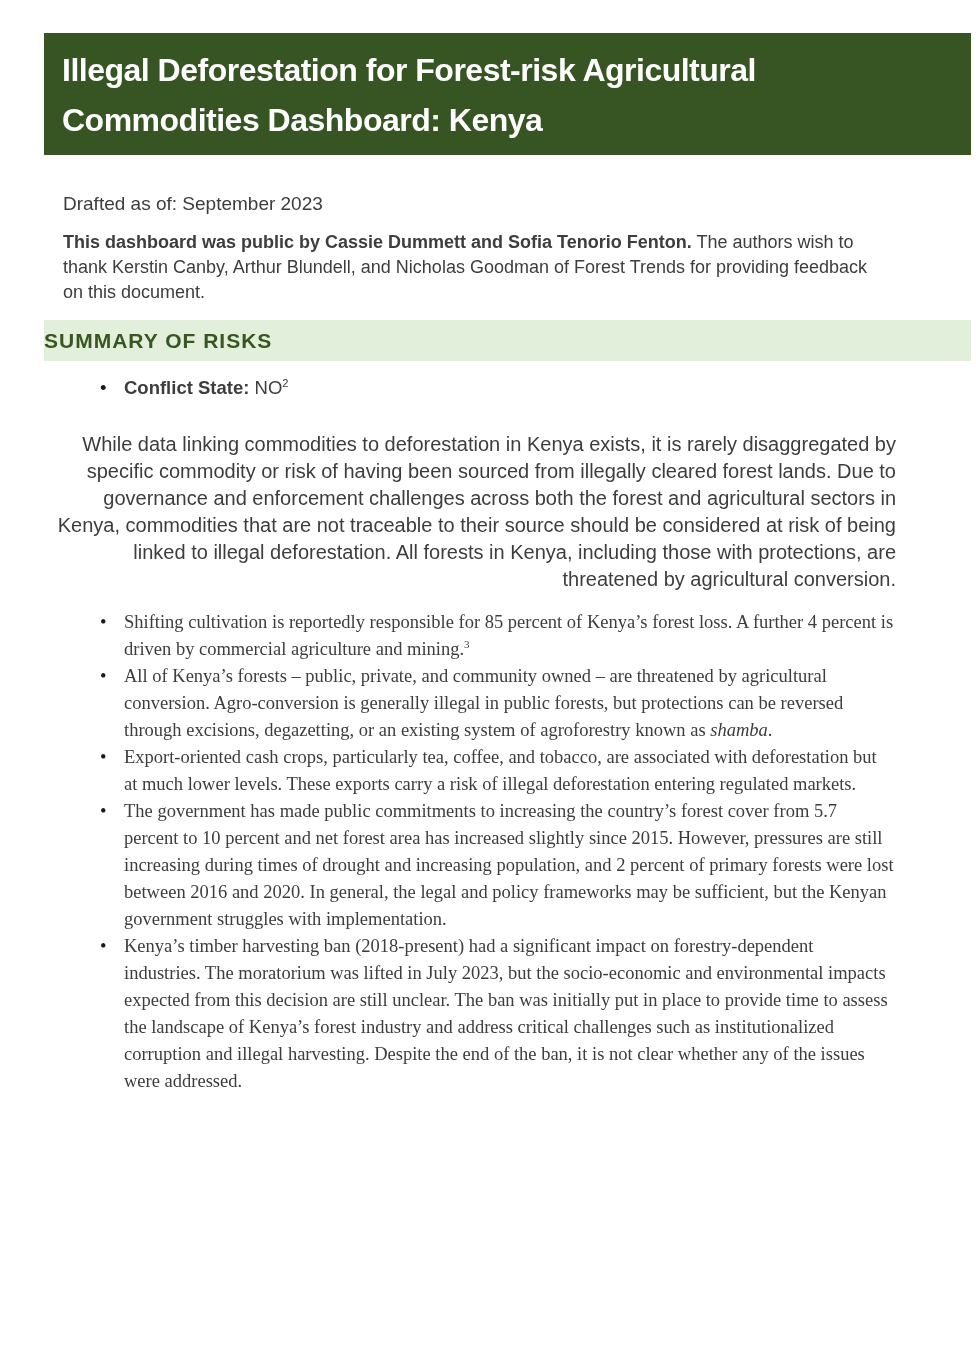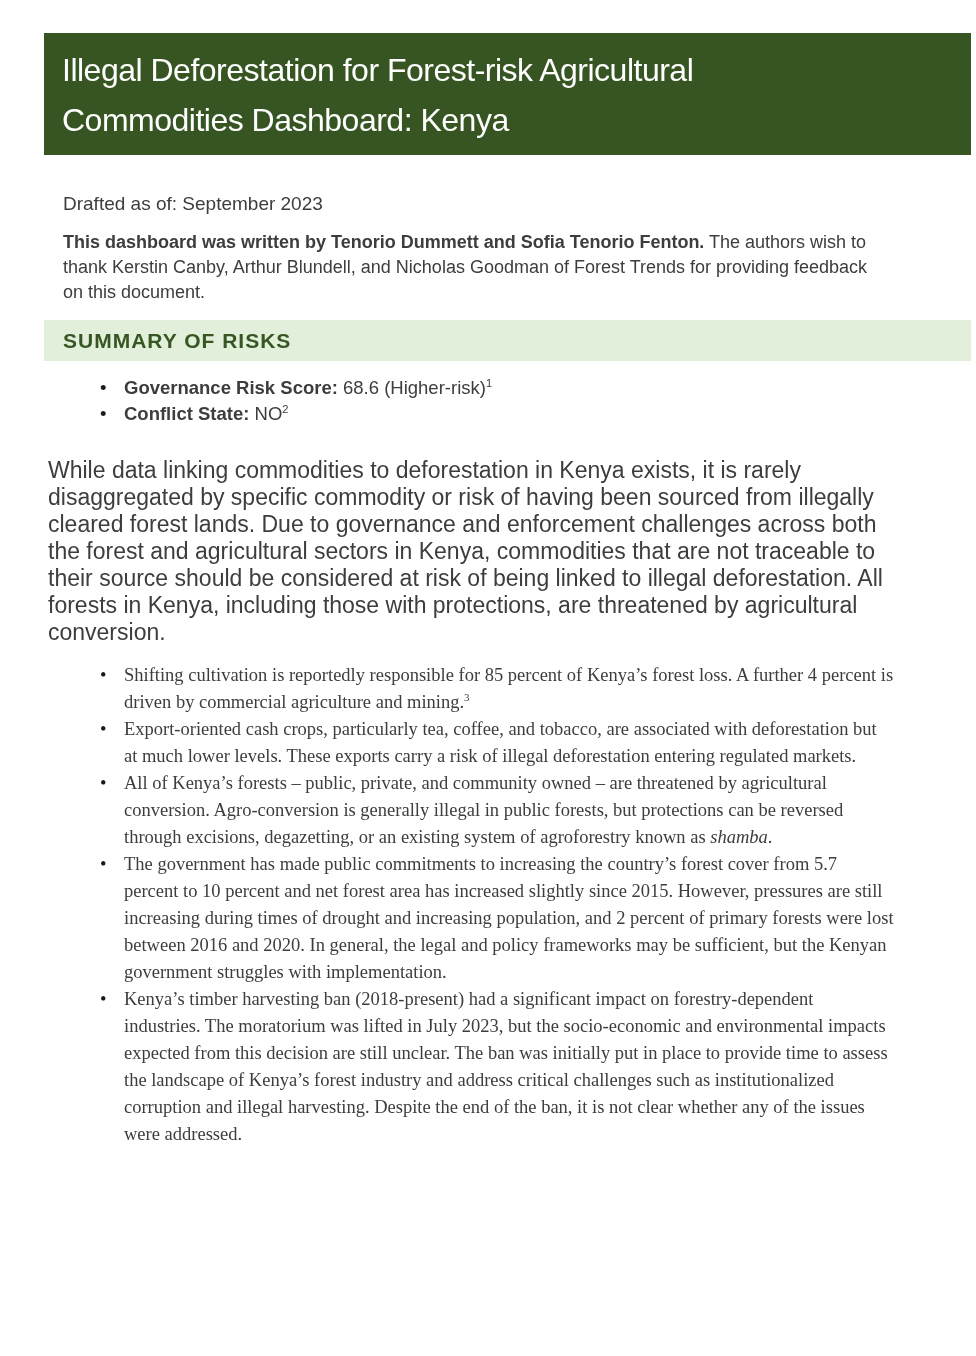--- a/index.html
+++ b/index.html
@@ -17,92 +17,90 @@
     color:var(--body-text,#3d3d3d);
   }
   .page-inner{position:absolute;left:44px;top:33px;width:927px;}
   .title-banner{
     background:var(--header-bg,#375522);
     width:927px;height:122px;
     padding:12px 18px 0 18px;
   }
   .title-line{
     color:var(--title-text,#ffffff);
-    font-size:32px;font-weight:normal;line-height:50px;
+    font-size:32px;font-weight:bold;line-height:50px;
     letter-spacing:-0.5px;white-space:nowrap;
   }
   .drafted{
     margin:36px 0 0 19px;
     font-size:19px;line-height:26px;
   }
   .authors{
     margin:13px 0 0 19px;
     width:805px;
     font-size:18px;line-height:25px;
   }
   .summary-band{
     margin-top:15px;
     background:var(--band-bg,#e2efda);
     width:927px;height:41px;
-    padding-left:19px;
     display:flex;align-items:center;
   }
   .summary-band .heading{
     color:var(--heading-text,#375623);
     font-size:21px;font-weight:bold;letter-spacing:1px;
   }
   ul{list-style:none;}
   li{
     position:relative;
     padding-left:80px;
     font-size:18.5px;line-height:26px;
   }
   li::before{
     content:"\2022";
     position:absolute;left:56px;top:0;
     font-size:18.5px;color:#1a1a1a;
   }
   .key-facts{margin-top:14px;width:900px;}
   .intro{
-    margin:30px 0 0 4px;
+    margin:30px 0 0 12px;
     width:840px;
-    font-size:23px;line-height:27px;
+    font-size:20px;line-height:27px;text-align:right;
   }
   .risk-bullets{margin-top:16px;width:850px;}
   .risk-bullets li{line-height:27px;font-family:Liberation Serif, serif;}
   .b{font-weight:bold;}
   .i{font-style:italic;}
   sup{font-size:0.6em;vertical-align:super;line-height:0;}
 </style>
 </head>
 <body>
 
 <div class="page-inner">
 
   <div class="title-banner">
     <div class="title-line">Illegal Deforestation for Forest-risk Agricultural</div>
     <div class="title-line">Commodities Dashboard: Kenya</div>
   </div>
 
   <div class="drafted">Drafted as of: September 2023</div>
 
-  <p class="authors"><span class="b">This dashboard was written by Tenorio Dummett and Sofia Tenorio Fenton.</span><span> The authors wish to thank Kerstin Canby, Arthur Blundell, and Nicholas Goodman of Forest Trends for providing feedback on this document.</span></p>
+  <p class="authors"><span class="b">This dashboard was public by Cassie Dummett and Sofia Tenorio Fenton.</span><span> The authors wish to thank Kerstin Canby, Arthur Blundell, and Nicholas Goodman of Forest Trends for providing feedback on this document.</span></p>
 
   <div class="summary-band">
     <span class="heading">SUMMARY OF RISKS</span>
   </div>
 
   <ul class="key-facts">
-      <li><span class="b">Governance Risk Score:</span><span> 68.6 (Higher-risk)</span><sup>1</sup></li>
       <li><span class="b">Conflict State:</span><span> NO</span><sup>2</sup></li>
     </ul>
 
   <p class="intro">While data linking commodities to deforestation in Kenya exists, it is rarely disaggregated by specific commodity or risk of having been sourced from illegally cleared forest lands. Due to governance and enforcement challenges across both the forest and agricultural sectors in Kenya, commodities that are not traceable to their source should be considered at risk of being linked to illegal deforestation. All forests in Kenya, including those with protections, are threatened by agricultural conversion.</p>
 
   <ul class="risk-bullets">
       <li><span>Shifting cultivation is reportedly responsible for 85 percent of Kenya’s forest loss. A further 4 percent is driven by commercial agriculture and mining.</span><sup>3</sup></li>
+      <li><span>All of Kenya’s forests – public, private, and community owned – are threatened by agricultural conversion. Agro-conversion is generally illegal in public forests, but protections can be reversed through excisions, degazetting, or an existing system of agroforestry known as </span><span class="i">shamba</span><span>.</span></li>
       <li><span>Export-oriented cash crops, particularly tea, coffee, and tobacco, are associated with deforestation but at much lower levels. These exports carry a risk of illegal deforestation entering regulated markets.</span></li>
-      <li><span>All of Kenya’s forests – public, private, and community owned – are threatened by agricultural conversion. Agro-conversion is generally illegal in public forests, but protections can be reversed through excisions, degazetting, or an existing system of agroforestry known as </span><span class="i">shamba</span><span>.</span></li>
       <li><span>The government has made public commitments to increasing the country’s forest cover from 5.7 percent to 10 percent and net forest area has increased slightly since 2015. However, pressures are still increasing during times of drought and increasing population, and 2 percent of primary forests were lost between 2016 and 2020. In general, the legal and policy frameworks may be sufficient, but the Kenyan government struggles with implementation.</span></li>
       <li><span>Kenya’s timber harvesting ban (2018-present) had a significant impact on forestry-dependent industries. The moratorium was lifted in July 2023, but the socio-economic and environmental impacts expected from this decision are still unclear. The ban was initially put in place to provide time to assess the landscape of Kenya’s forest industry and address critical challenges such as institutionalized corruption and illegal harvesting. Despite the end of the ban, it is not clear whether any of the issues were addressed.</span></li>
     </ul>
 
 </div>
 
 </body></html>

